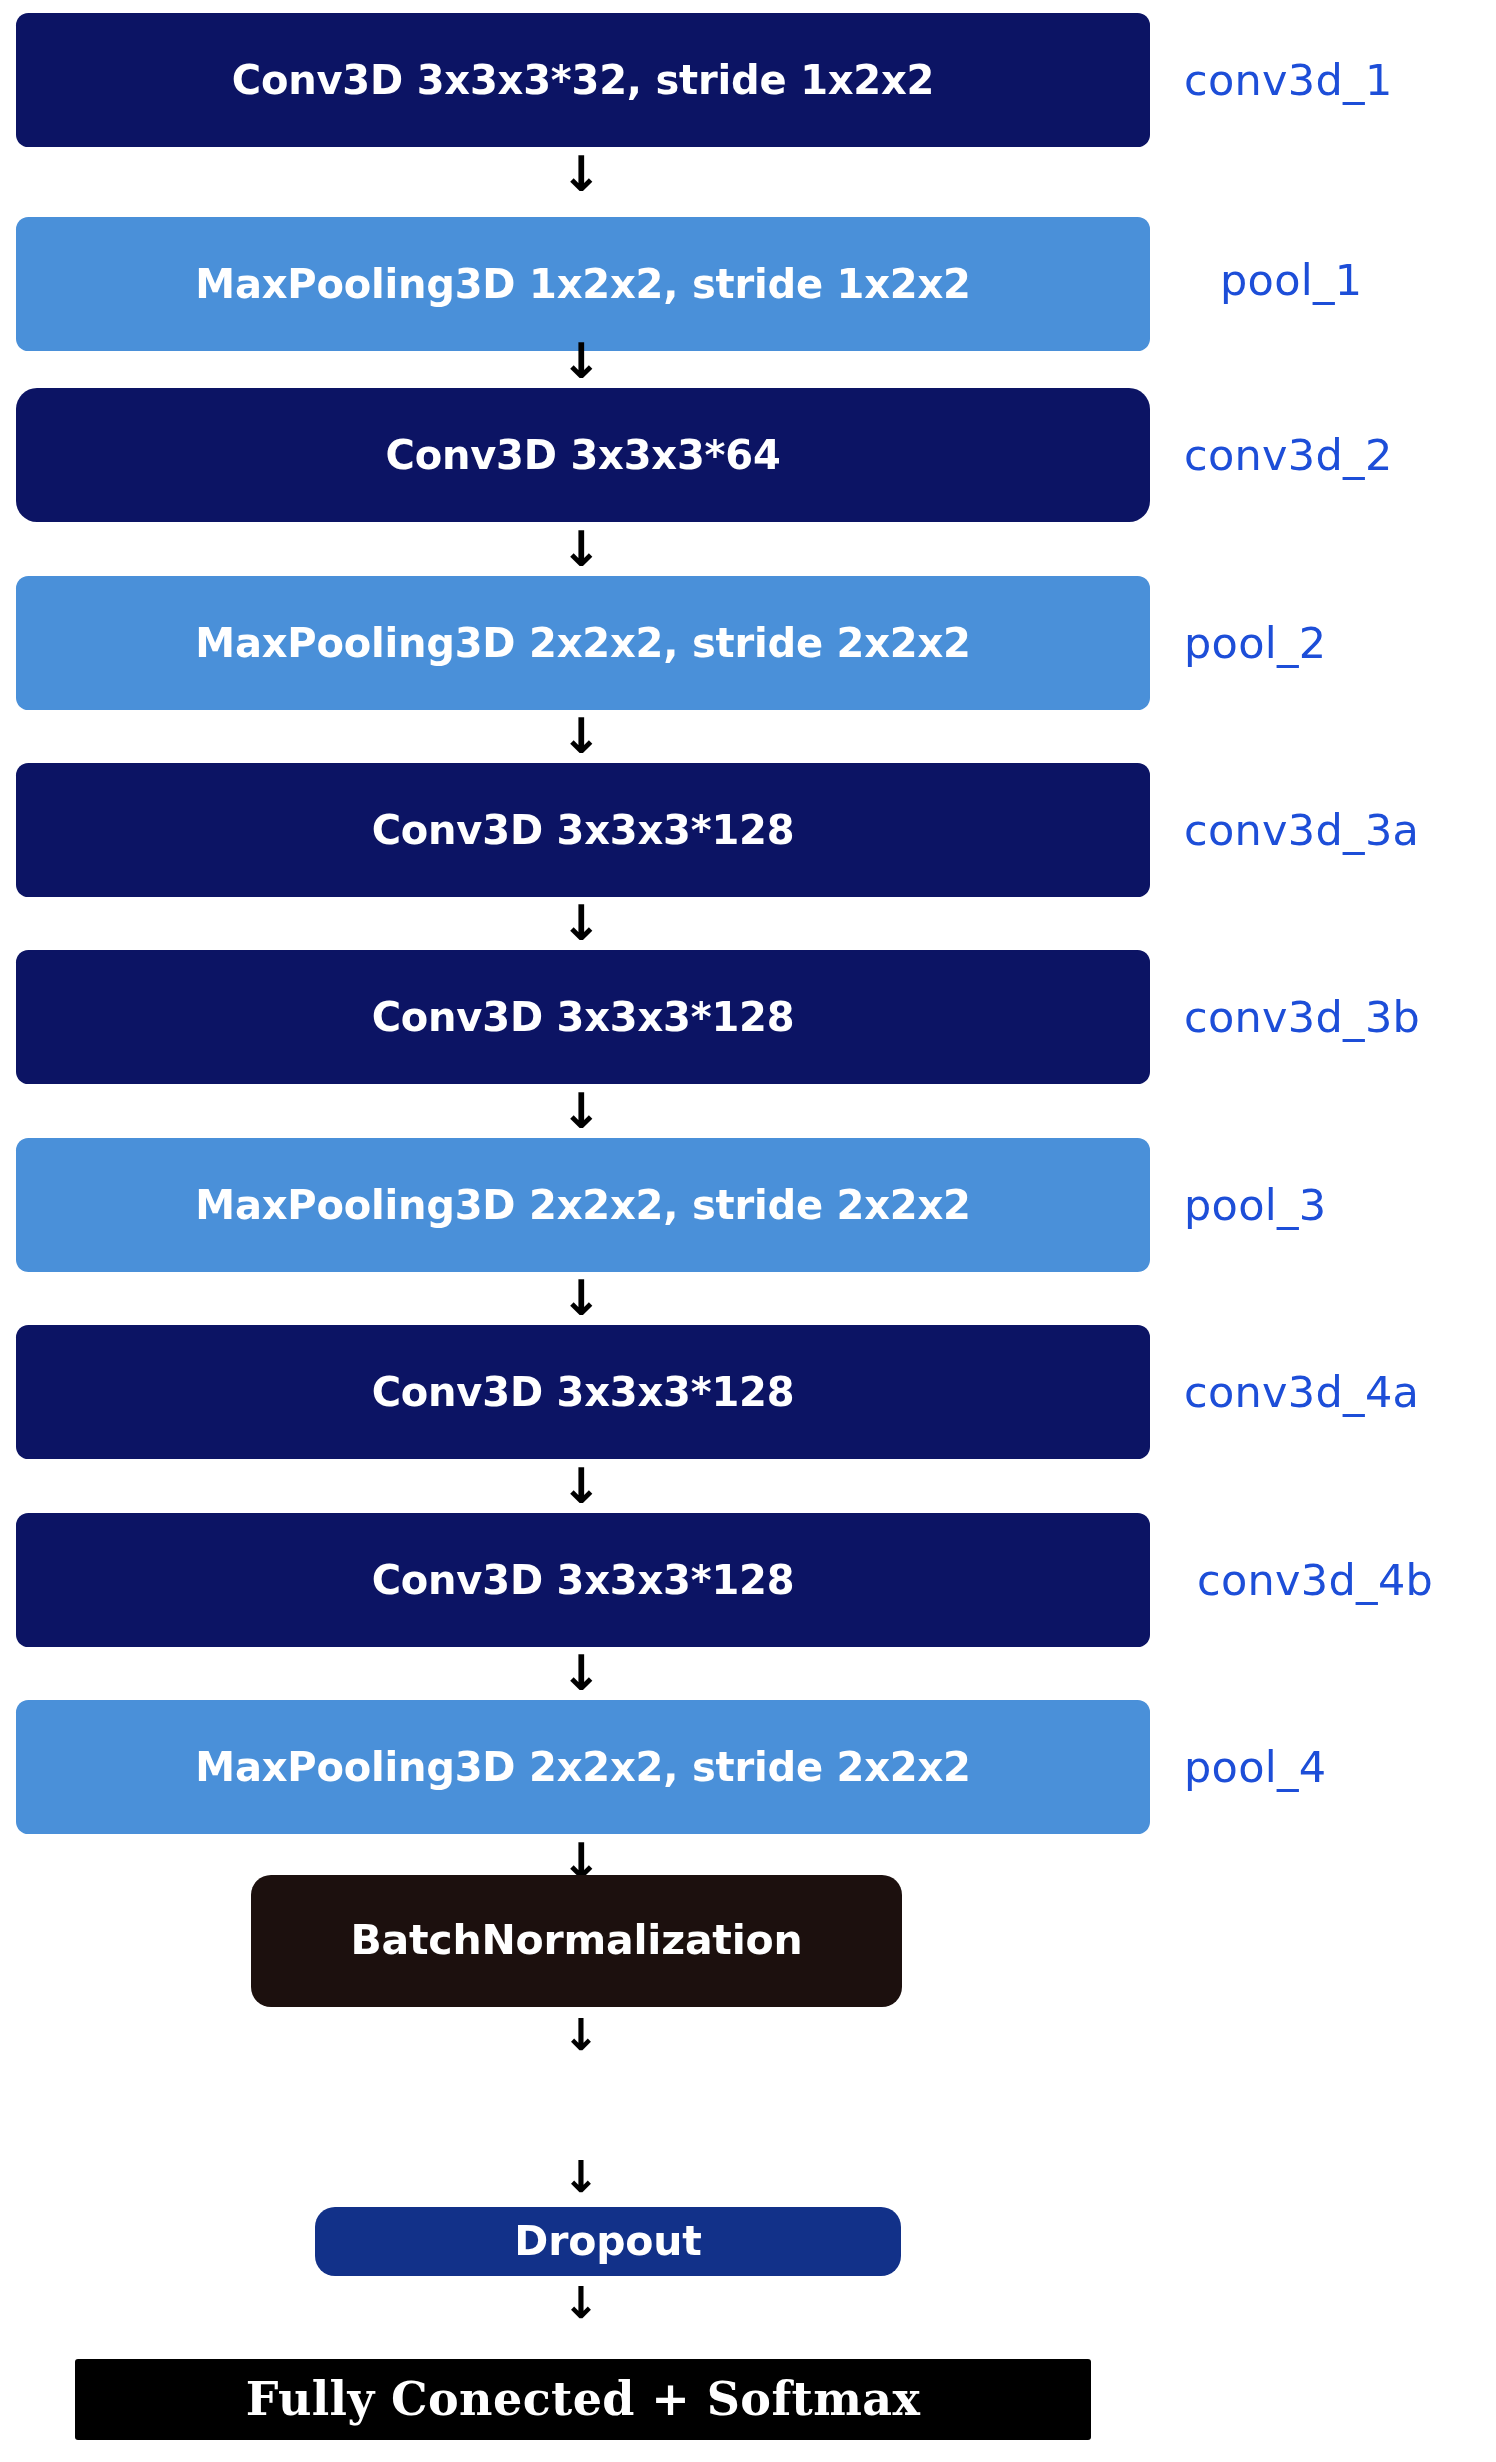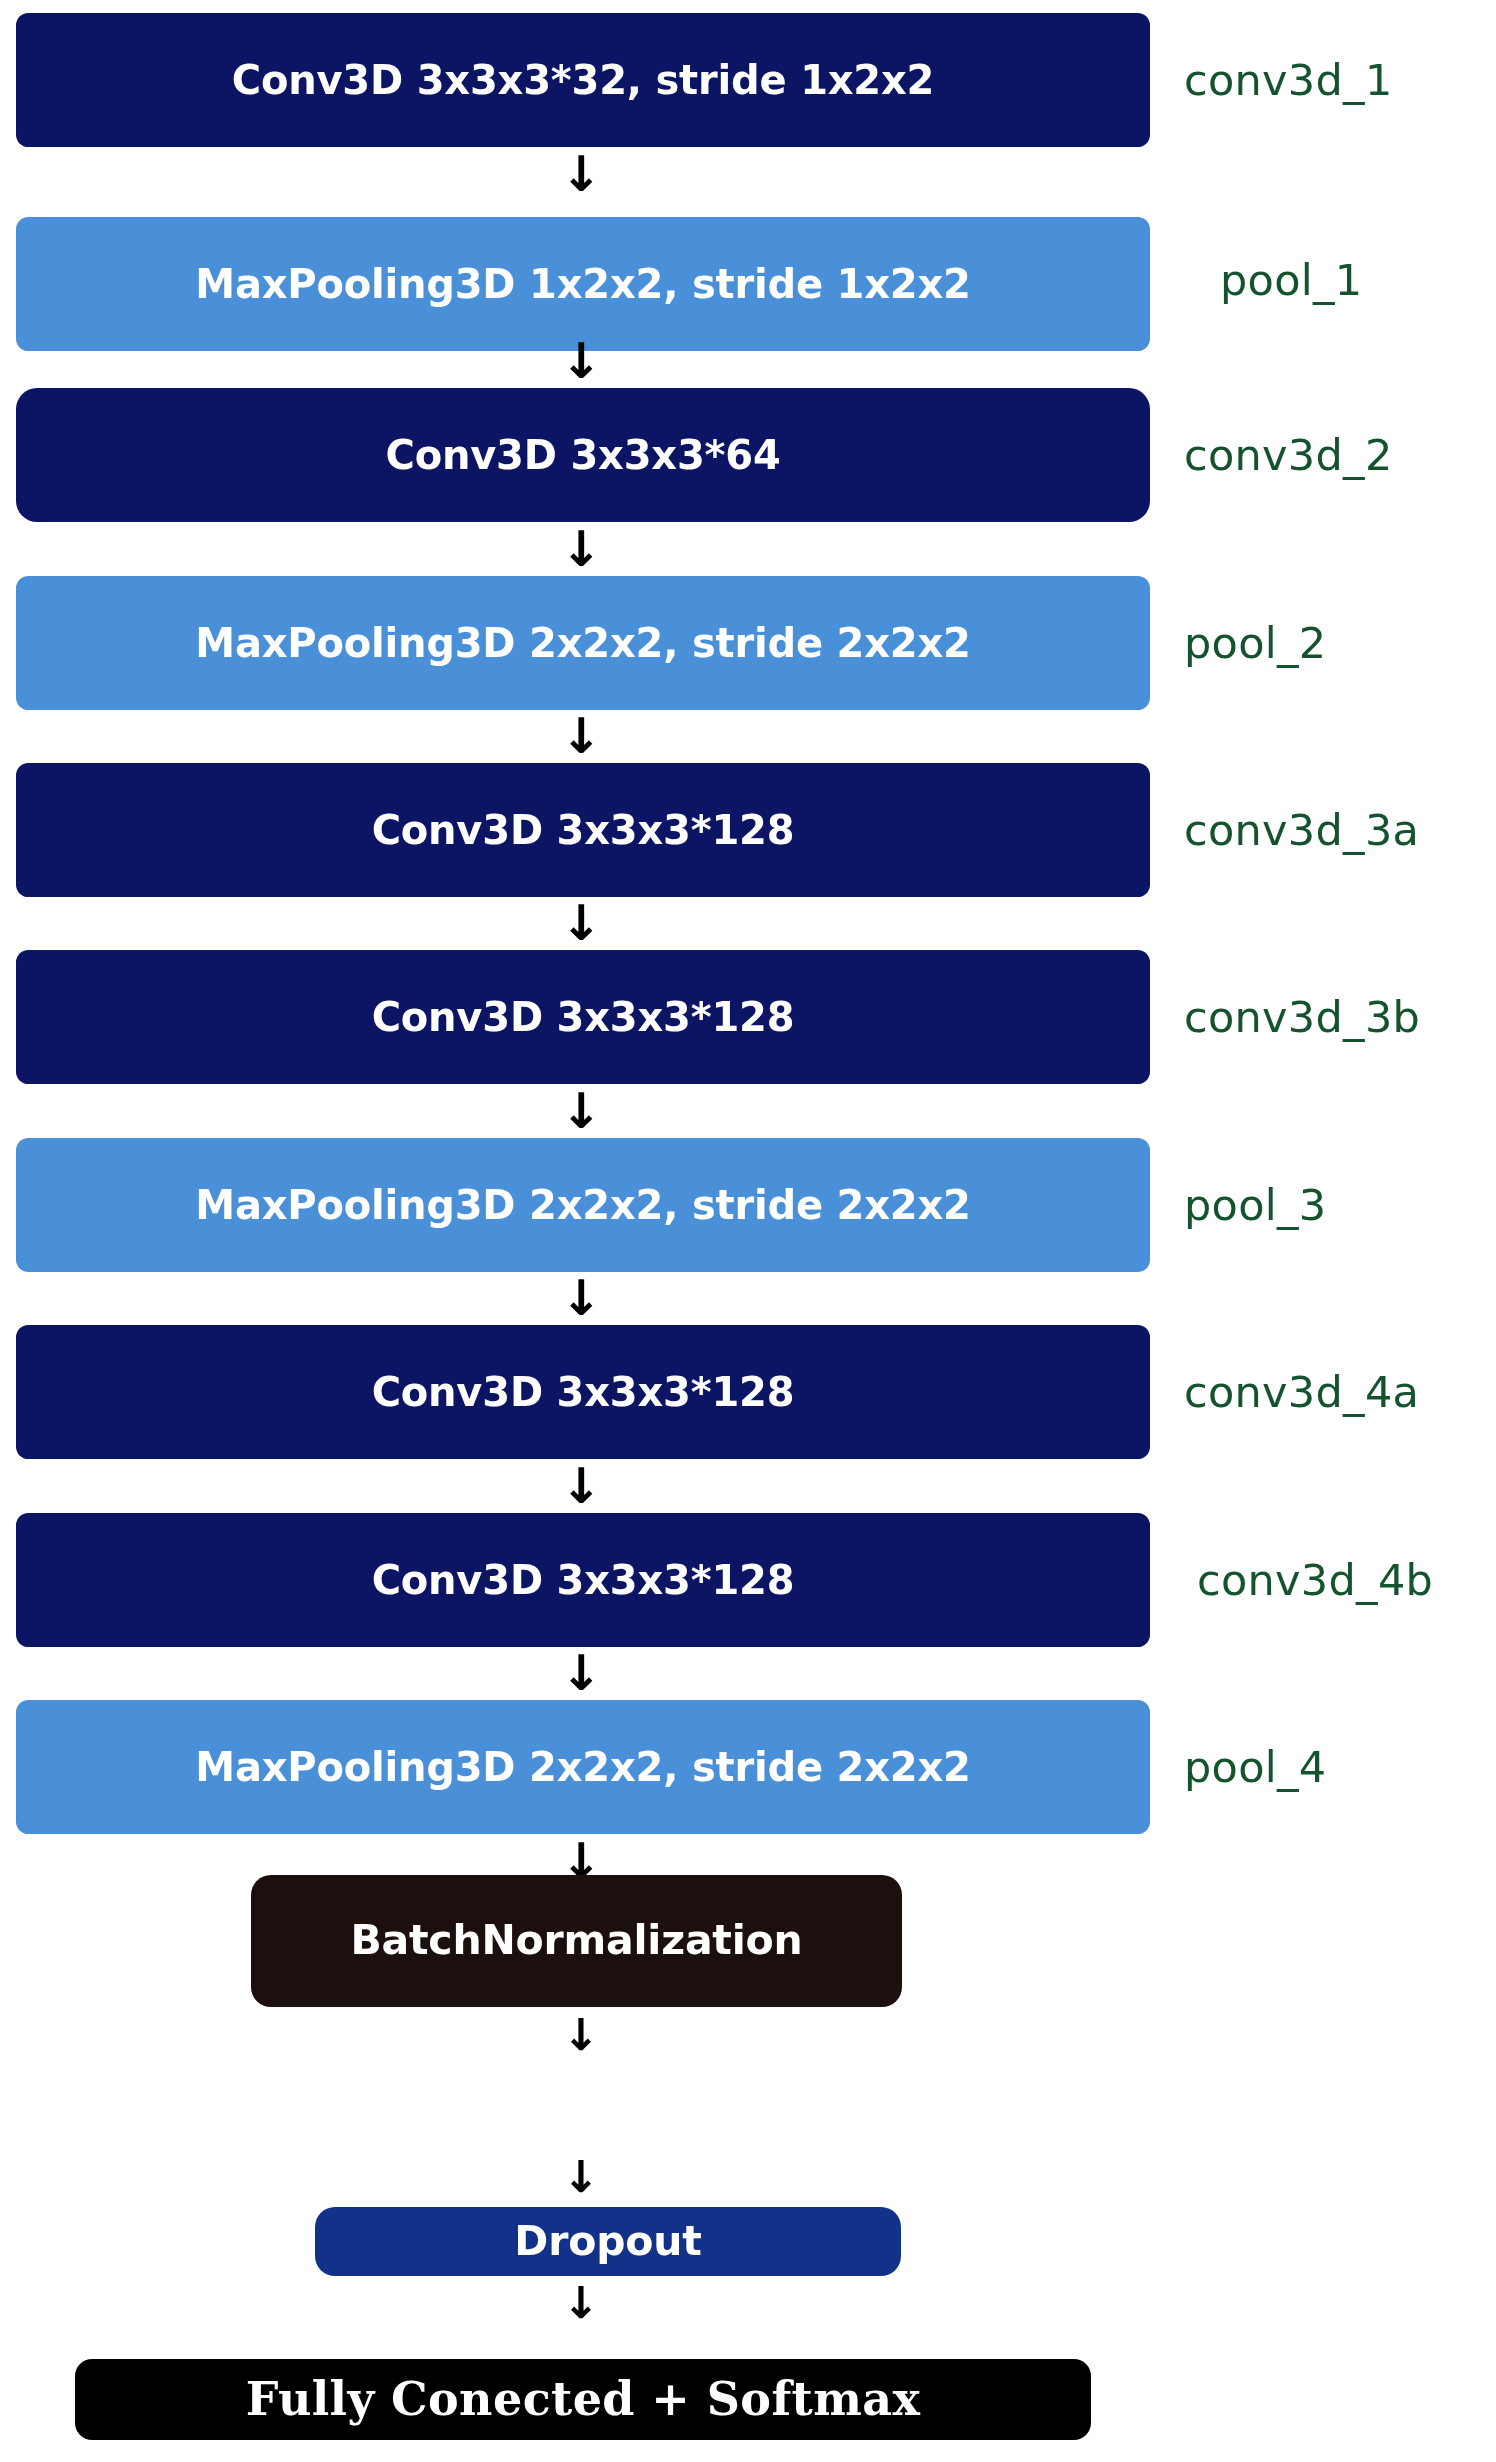--- a/index.html
+++ b/index.html
@@ -52,21 +52,21 @@
     height: 134px;
     font-size: 40px;
   }
 
   .side-label {
     position: absolute;
     left: 1184px;
     height: 134px;
     display: flex;
     align-items: center;
-    color: #14532d;
+    color: #1d4ed8;
     font-family: "DejaVu Sans", sans-serif;
     font-weight: normal;
     font-size: 43px;
     letter-spacing: 0.3px;
     white-space: nowrap;
   }
 
   
   .arrow {
     position: absolute;
@@ -216,18 +216,18 @@
     <span class="glyph" style="font-size:44px;">↓</span>
   </div>
 
   <div class="box tail" style="background:#123189;left:283px;top:2207px;width:586px;height:69px;font-size:41px;margin-left:32px;">
     <span>Dropout</span>
   </div>
   <div class="arrow" style="top:2281px;">
     <span class="glyph" style="font-size:44px;">↓</span>
   </div>
 
-  <div class="box serif" style="background:#000000;left:75px;top:2359px;width:1016px;height:81px;font-size:46px;border-radius:17px;">
+  <div class="box serif" style="background:#000000;left:75px;top:2359px;width:1016px;height:81px;font-size:46px;border-radius:3px;">
     <span>Fully Conected + Softmax</span>
   </div>
 
 </div>
 
 
 </body></html>

